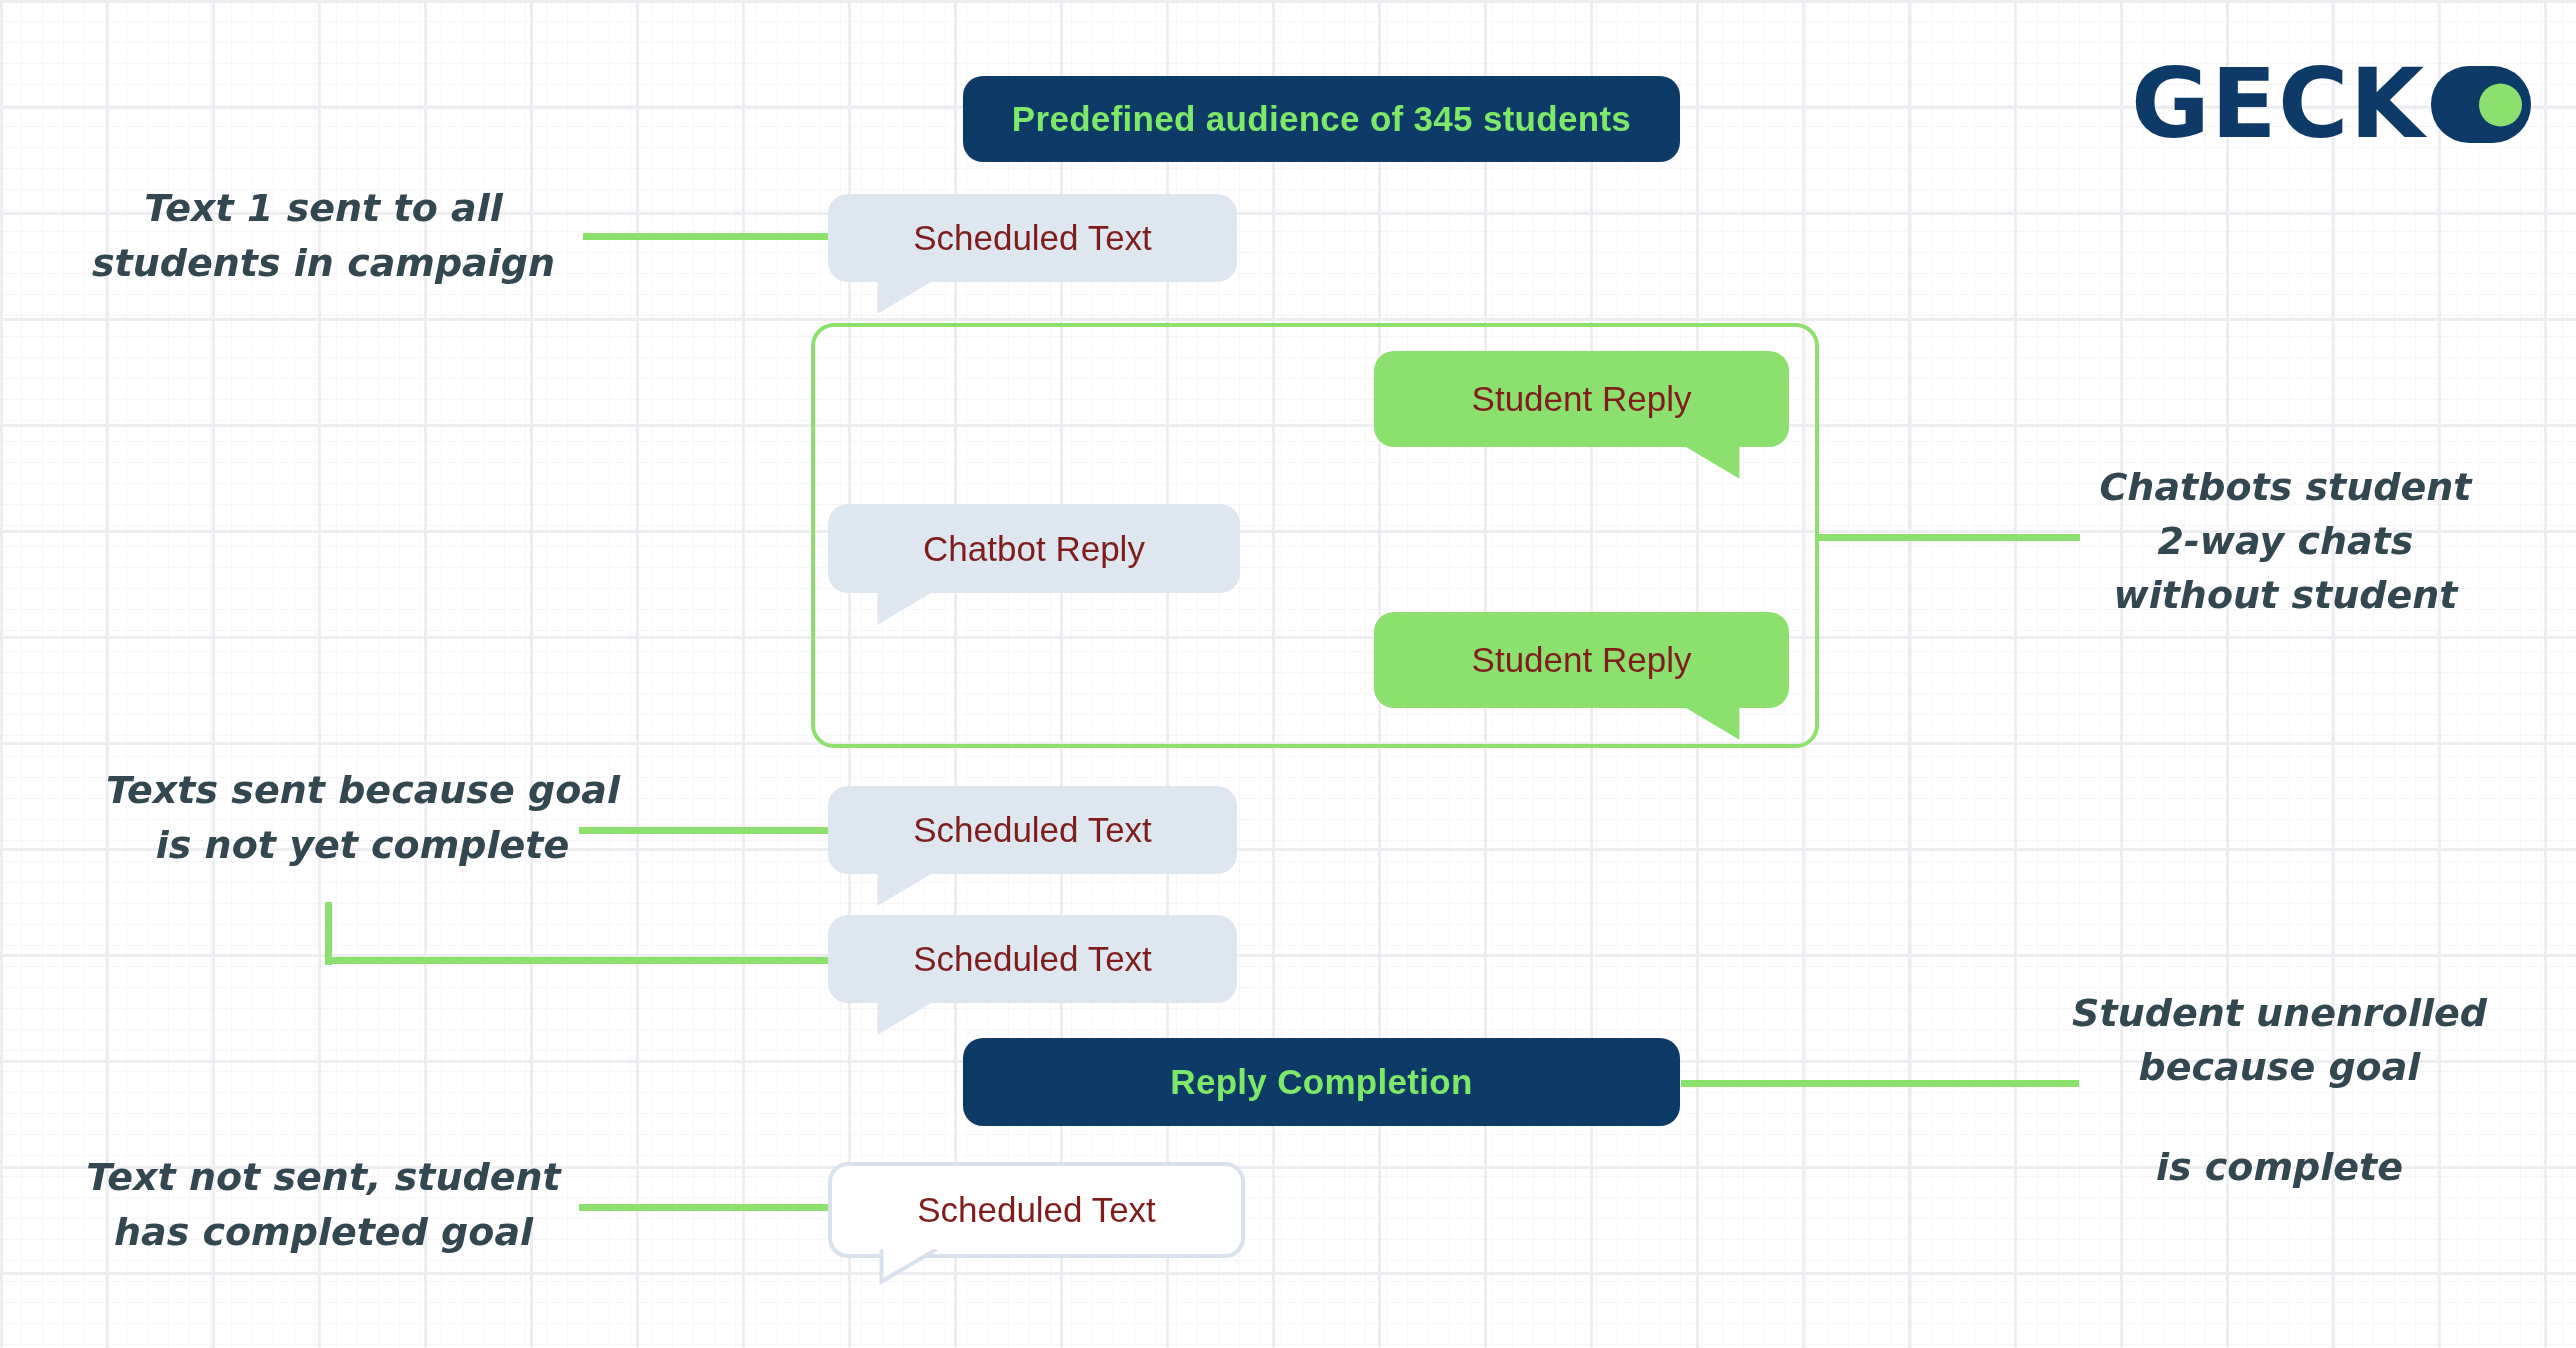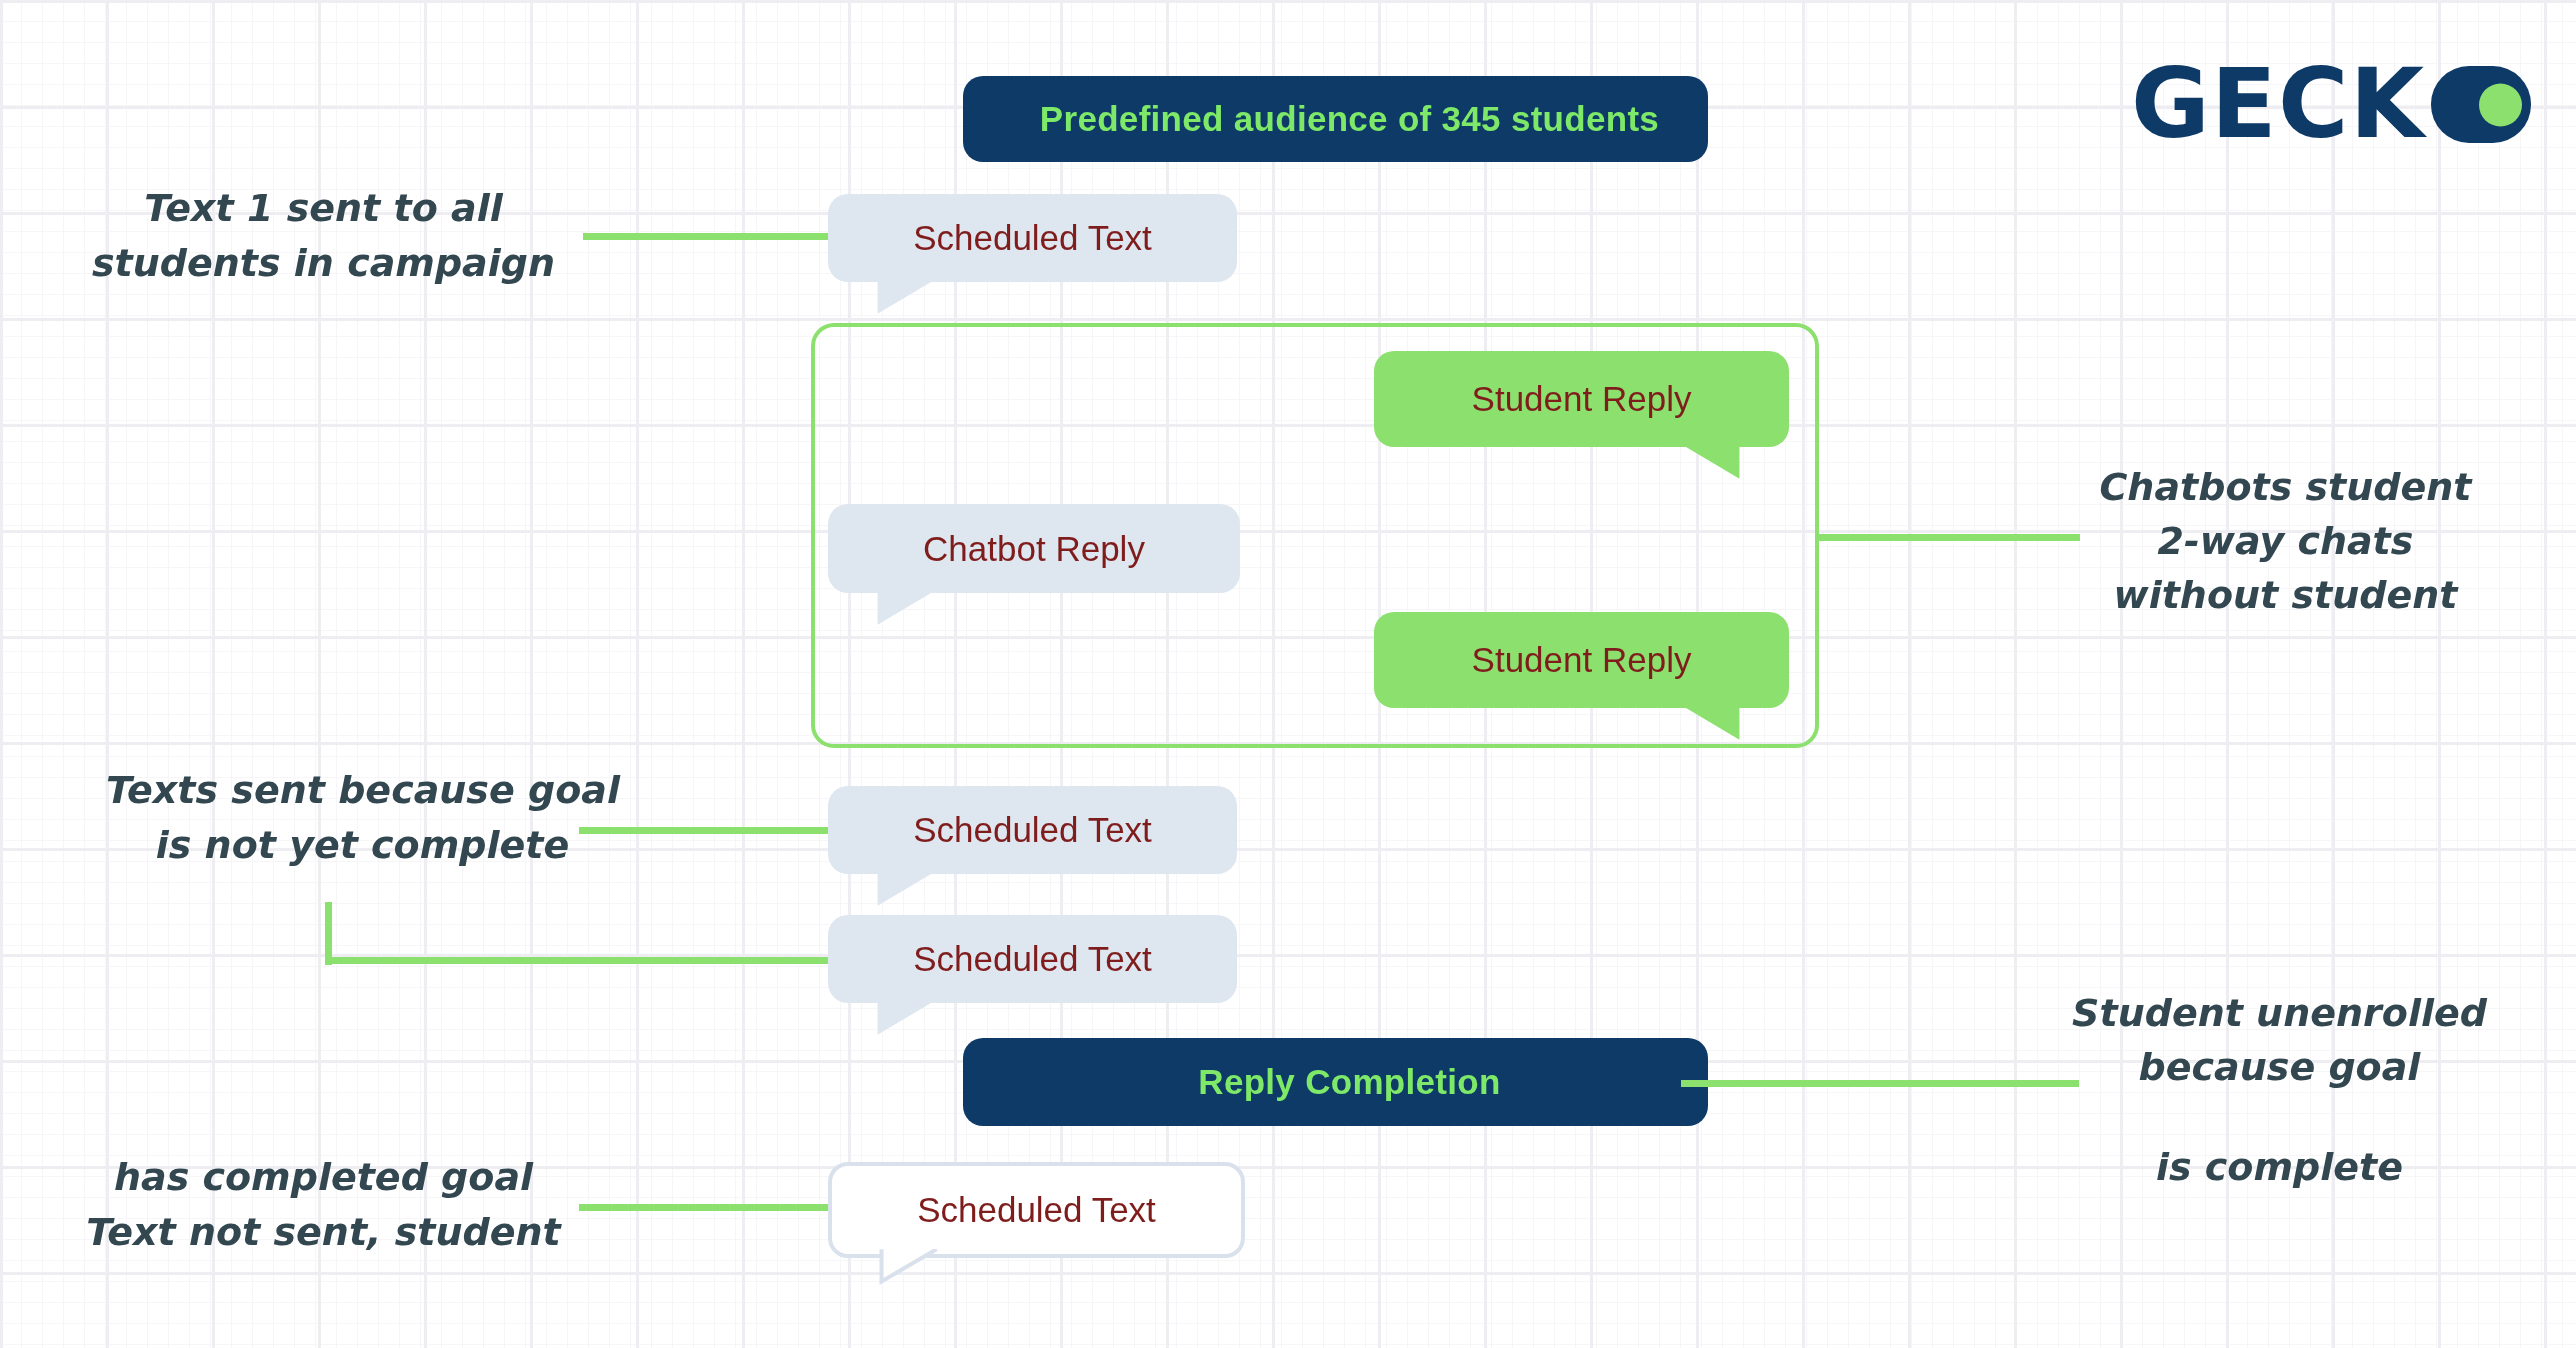--- a/index.html
+++ b/index.html
@@ -14,21 +14,21 @@
       linear-gradient(to bottom, #f6f6f8 0 1.3px, transparent 1.3px);
     background-size:106px 106px,106px 106px,21px 21px,21px 21px;
     font-family:"Liberation Sans", sans-serif;
   }
   .abs{position:absolute;}
 
   
   .pill{
     background:#0e3a68;border-radius:20px;
     display:flex;align-items:center;justify-content:center;
-    color:#7ee868;font-weight:bold;font-size:35px;letter-spacing:0.3px;padding-left:28px;
+    color:#7ee868;font-weight:bold;font-size:35px;letter-spacing:0.3px;
   }
 
   
   .bubble{
     border-radius:20px;display:flex;align-items:center;justify-content:center;
     font-size:35px;color:#7f1d1d;
   }
   .bubble.gray{background:#dee6ef;}
   .bubble.green{background:#8ce06d;}
   .bubble.outline{background:#ffffff;border:4px solid #d9e2ec;}
@@ -158,22 +158,22 @@
 
   <div class="abs line" style="left:1681px;top:1080px;width:398px;height:7.4px;"></div>
 
   <div class="abs note" style="left:2057px;top:986px;width:445px;">
     <div style="line-height:54px;">Student unenrolled</div>
     <div style="line-height:54px;">because goal</div>
     <div style="line-height:54px;margin-top:46px;">is complete</div>
   </div>
 
   <div class="abs note" style="left:67px;top:1150px;width:513px;">
+    <div>Text not sent, student</div>
     <div>has completed goal</div>
-    <div>Text not sent, student</div>
   </div>
 
   <div class="abs line" style="left:579px;top:1204px;width:251px;height:7.4px;"></div>
 
   <div class="abs bubble outline" style="left:828px;top:1162px;width:409px;height:88px;">
     <span>Scheduled Text</span>
     <svg class="tail outline-left" viewBox="0 0 140 56">
       <polygon points="44,0 44,48 126,0" fill="#ffffff"></polygon>
       <path d="M44,0 L44,48 L126,0" stroke="#d9e2ec" stroke-width="6" fill="none"></path>
     </svg>

